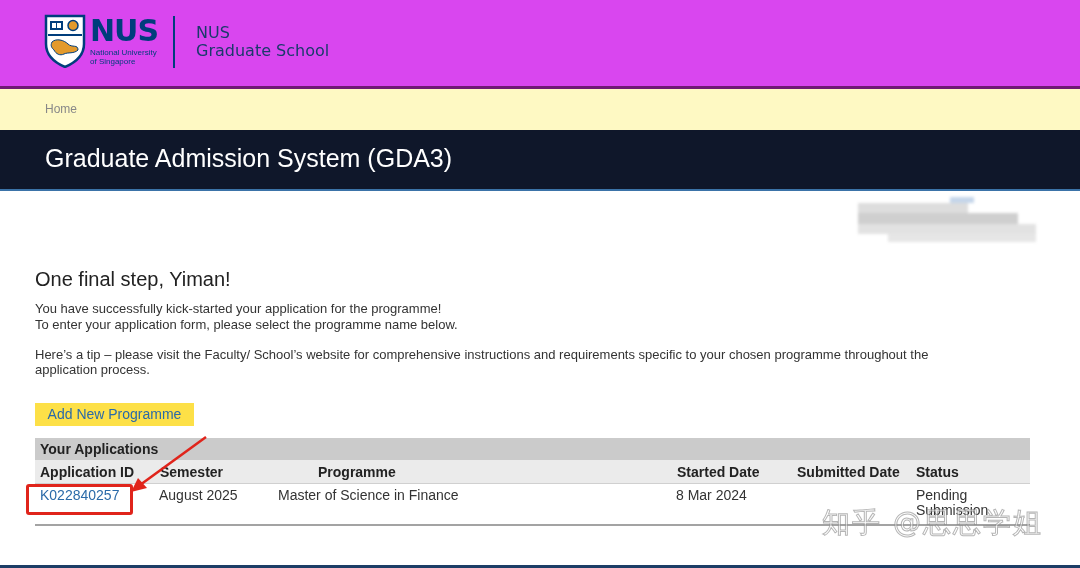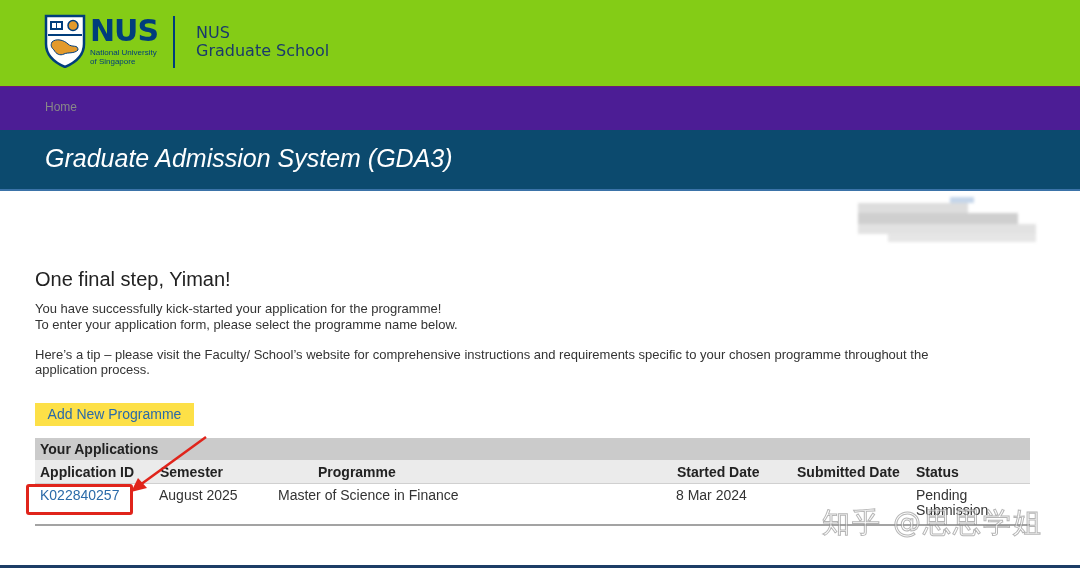--- a/index.html
+++ b/index.html
@@ -1,28 +1,28 @@
 <!DOCTYPE html>
 <html><head>
 <meta charset="utf-8">
 <style>
   html,body{margin:0;padding:0;}
   body{width:1080px;height:568px;position:relative;overflow:hidden;background:#fff;font-family:"Liberation Sans",sans-serif;color:#333;}
-  .header{position:absolute;left:0;top:0;width:1080px;height:86px;background:#84cc16;}
+  .header{position:absolute;left:0;top:0;width:1080px;height:86px;background:#d946ef;}
   .logo{position:absolute;left:44px;top:14px;display:flex;align-items:center;}
   .crest{width:42px;height:54px;position:relative;}
   .crest svg{display:block;}
   .nus-word{margin-left:4px;display:flex;flex-direction:column;}
   .nus-big{font-family:"DejaVu Sans",sans-serif;font-weight:bold;font-size:30px;line-height:30px;color:#003d7c;letter-spacing:-1px;}
   .nus-small{font-size:8px;line-height:9px;color:#003d7c;margin-top:2px;}
   .logo-divider{position:absolute;left:173px;top:16px;width:2px;height:52px;background:#003d7c;}
   .gs{position:absolute;left:196px;top:24px;color:#1a3a6b;font-family:"DejaVu Sans",sans-serif;font-size:16px;line-height:18px;}
-  .crumbbar{position:absolute;left:0;top:86px;width:1080px;height:44px;background:#4c1d95;border-top:1px solid #701a75;}
+  .crumbbar{position:absolute;left:0;top:86px;width:1080px;height:44px;background:#fef9c3;border-top:3px solid #701a75;}
   .crumb{position:absolute;left:45px;top:13px;font-size:12px;color:#888;}
-  .banner{position:absolute;left:0;top:130px;width:1080px;height:59px;background:#0c4a6e;border-bottom:2px solid #3b73a8;font-style:italic;}
+  .banner{position:absolute;left:0;top:130px;width:1080px;height:59px;background:#0f172a;border-bottom:2px solid #3b73a8;}
   .banner-title{position:absolute;left:45px;top:14px;color:#fff;font-size:25px;}
   .userblur{position:absolute;left:858px;top:195px;width:180px;height:50px;filter:blur(1.5px);}
   .userblur div{position:absolute;}
   .greet{position:absolute;left:35px;top:268px;font-size:20px;color:#222;}
   .p{position:absolute;left:35px;font-size:13px;color:#333;line-height:15px;}
   .add-btn{position:absolute;left:35px;top:403px;width:159px;height:23px;background:#fde047;color:#2a6aa8;font-size:14px;line-height:23px;text-align:center;border:none;padding:0;font-family:Liberation Sans, sans-serif;cursor:pointer;}
   .apps{position:absolute;left:35px;top:438px;width:995px;}
   .apps-title{height:22px;background:#cbcbcb;font-weight:bold;font-size:14px;line-height:22px;padding-left:5px;color:#222;}
   .apps-head{height:23px;background:#ebebeb;position:relative;font-weight:bold;font-size:14px;color:#222;border-bottom:1px solid #d0d0d0;}
   .apps-row{height:40px;position:relative;font-size:14px;color:#333;border-bottom:2px solid #a3a3a3;}

